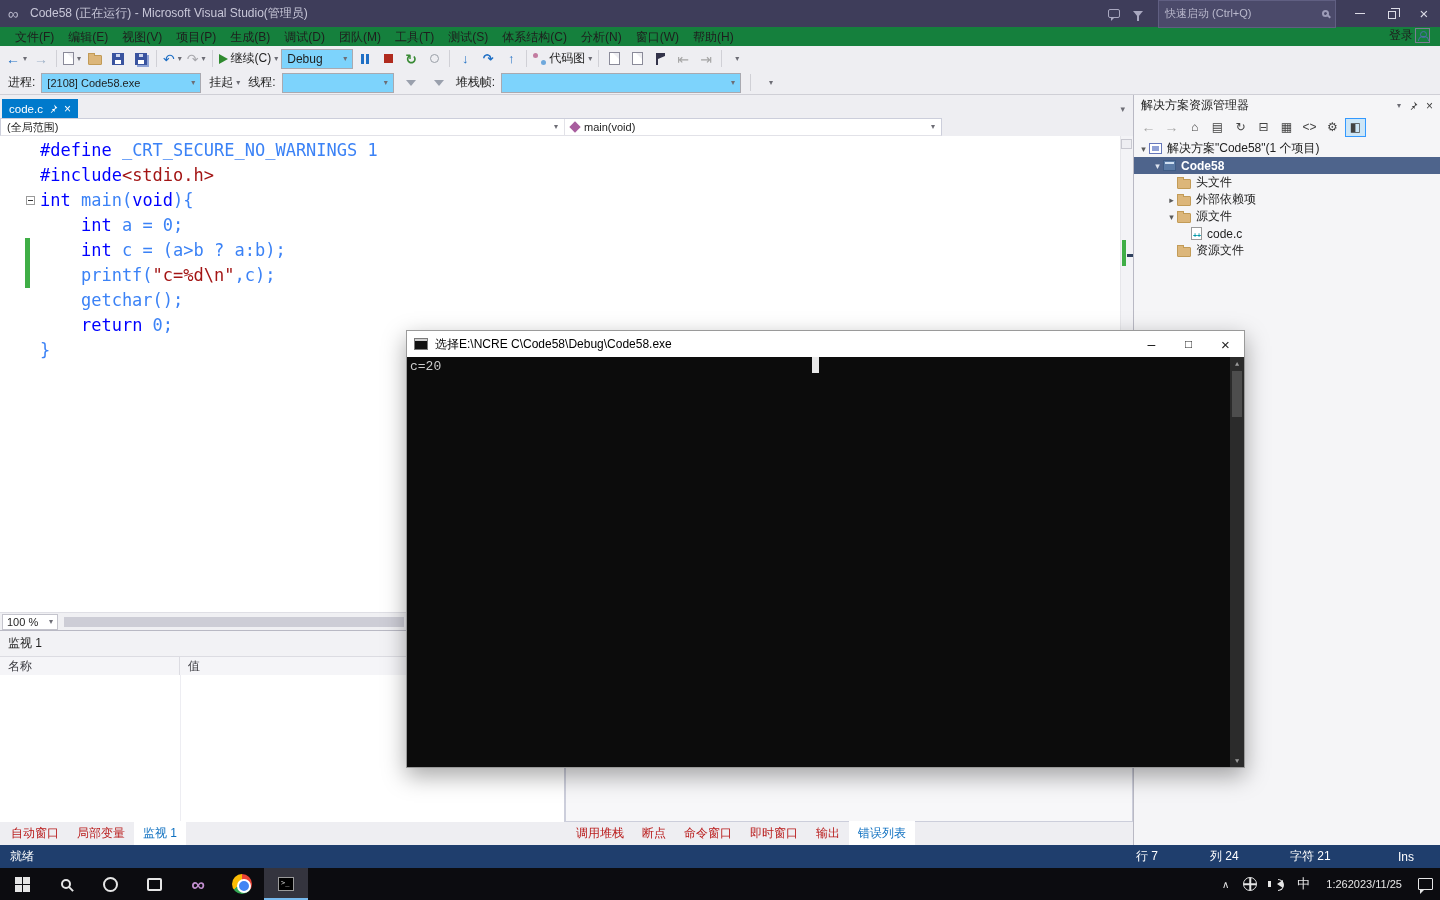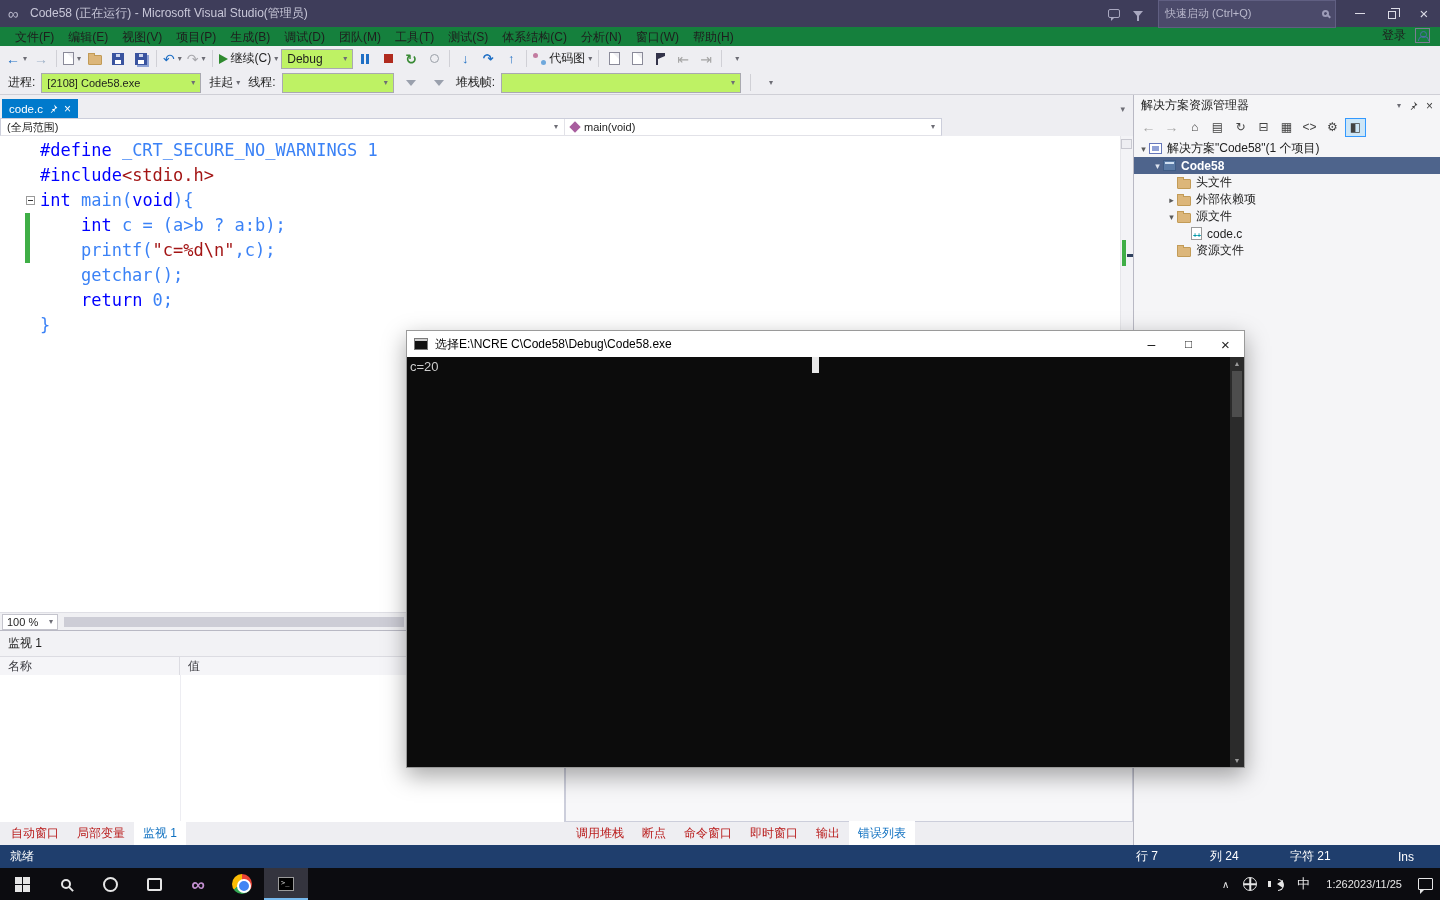--- a/index.html
+++ b/index.html
@@ -23,21 +23,21 @@
   .win-btn{width:32px;height:100%;display:flex;align-items:center;justify-content:center;color:#dcdce6}
   .wc-min{width:10px;height:1px;background:#dcdce6;display:block}
   .wc-restore{width:8px;height:8px;border:1px solid #dcdce6;position:relative;display:block;margin-top:2px}
   .wc-restore::before{content:'';position:absolute;left:2px;top:-4px;width:8px;height:8px;border:1px solid #dcdce6;border-left:none;border-bottom:none}
   .wc-close{font-size:15px;line-height:1}
 
   
   #menubar{position:absolute;left:0;top:27px;width:1440px;height:19px;background:#15803d;display:flex;align-items:flex-start;padding-left:8px}
   #menu-items{display:flex;align-items:center}
   .menu-item{padding:2px 7px;font-size:12px;white-space:nowrap}
-  #menubar-right{margin-left:auto;display:flex;align-items:center;gap:9px;padding-right:10px}
+  #menubar-right{margin-left:auto;display:flex;align-items:center;gap:2px;padding-right:10px}
   .avatar-icon{width:15px;height:15px;border:1px solid #7d7d94;position:relative}
   .avatar-icon::before{content:'';position:absolute;left:4px;top:2px;width:5px;height:5px;border-radius:50%;border:1px solid #4f6da8}
   .avatar-icon::after{content:'';position:absolute;left:2px;bottom:1px;width:9px;height:4px;border:1px solid #4f6da8;border-bottom:none;border-radius:5px 5px 0 0}
 
   
   #toolbar1{position:absolute;left:0;top:46px;width:1440px;height:25px;background:#eeeef2;display:flex;align-items:center;padding-left:4px;gap:1px}
   #toolbar2{position:absolute;left:0;top:71px;width:1440px;height:24px;background:#eeeef2;border-bottom:1px solid #cfcfd6;display:flex;align-items:center;padding-left:8px;gap:6px}
   .tb-btn{height:22px;min-width:22px;display:flex;align-items:center;justify-content:center;gap:3px;padding:0 2px}
   .tb-sep{width:1px;height:17px;background:#d0d0d6;margin:0 3px;flex:none}
   .caret{font-size:8px;color:#6d6d75;line-height:1}
@@ -62,21 +62,21 @@
   .pause-icon i{width:3px;height:10px;background:#1f6fc5;display:block}
   .stop-icon{width:9px;height:9px;background:#b02a1e}
   .circle-icon{width:9px;height:9px;border:1px solid #9aa0a8;border-radius:50%}
   .codemap-icon{width:13px;height:12px;position:relative}
   .codemap-icon::before{content:'';position:absolute;left:0;top:0;width:5px;height:5px;border-radius:50%;background:#c27ba0}
   .codemap-icon::after{content:'';position:absolute;right:0;bottom:0;width:5px;height:5px;border-radius:50%;background:#6fa8dc}
   .flag-icon{width:10px;height:12px;position:relative}
   .flag-icon::before{content:'';position:absolute;left:1px;top:0;width:1.5px;height:12px;background:#33334a}
   .flag-icon::after{content:'';position:absolute;left:2.5px;top:0;width:0;height:0;border-top:3.5px solid #33334a;border-bottom:3.5px solid transparent;border-left:7px solid #33334a}
   .tb-label{font-size:12px;white-space:nowrap}
-  .combo{height:20px;background:#bef264;border:1px solid #a9a9b0;display:flex;align-items:center;padding:0 5px;font-size:11px;gap:20px}
+  .combo{height:20px;background:#7dd3fc;border:1px solid #a9a9b0;display:flex;align-items:center;padding:0 5px;font-size:11px;gap:20px}
   .combo .caret{margin-left:auto}
   .combo-process{width:160px}
   .combo-debug{width:72px;font-size:12px}
   .combo-thread{width:112px}
   .combo-frame{width:240px}
   .funnel-gray{width:0;height:0;border-left:5px solid transparent;border-right:5px solid transparent;border-top:6px solid #9aa0ad}
 
   
   #tabstrip{position:absolute;left:0;top:99px;width:1133px;height:19px}
   .doc-tab{position:absolute;left:2px;top:0;height:19px;background:#007acc;color:#fff;display:flex;align-items:center;gap:6px;padding:0 7px;font-size:11.5px}
@@ -196,21 +196,21 @@
   #console{position:absolute;left:406px;top:330px;width:839px;height:438px;background:#0c0c0c;border:1px solid #9a9a9a;box-shadow:0 8px 22px rgba(0,0,0,.35);z-index:60}
   #console-titlebar{height:26px;background:#fff;display:flex;align-items:center;padding-left:7px;gap:7px}
   .conhost-icon{width:14px;height:12px;background:#111;border:1px solid #7a7a7a;position:relative;flex:none}
   .conhost-icon::after{content:'';position:absolute;left:0;top:0;right:0;height:2px;background:#cfcfcf}
   #console-title{font-size:12px;color:#000;white-space:nowrap}
   #console-buttons{margin-left:auto;display:flex;height:100%}
   .console-btn{width:37px;height:100%;display:flex;align-items:center;justify-content:center;color:#222}
   .cb-min{font-size:14px}
   .cb-max{font-size:12px}
   .cb-close{font-size:15px}
-  #console-body{position:absolute;left:0;top:26px;right:0;bottom:0;font-family:Liberation Sans, sans-serif;font-size:13px;color:#ccc}
+  #console-body{position:absolute;left:0;top:26px;right:0;bottom:0;font-family:Liberation Mono, monospace;font-size:13px;color:#ccc}
   #console-output{position:absolute;left:3px;top:2px}
   #console-cursor{position:absolute;left:405px;top:0;width:7px;height:16px;background:#e8e8e8}
   #console-scrollbar{position:absolute;right:0;top:0;bottom:0;width:14px;background:#2b2b2b;display:flex;flex-direction:column;align-items:center}
   .cs-arrow{height:13px;display:flex;align-items:center;justify-content:center;font-size:7px;color:#9a9a9a;width:100%}
   .cs-arrow.down{margin-top:auto}
   .cs-thumb{width:10px;height:46px;background:#4d4d4d;margin-top:1px}
 </style>
 </head>
 <body>
 
@@ -407,20 +407,21 @@
     <span>main(void)</span>
     <span class="caret">▾</span>
   </div>
 </div>
 
 <div id="editor">
   <div id="code">
       <div class="code-line"><span class="tok-kw">#define</span><span class="tok-pl"> _CRT_SECURE_NO_WARNINGS 1</span></div>
       <div class="code-line"><span class="tok-kw">#include</span><span class="tok-str">&lt;stdio.h&gt;</span></div>
       <div class="code-line"><span class="fold-marker"></span><span class="tok-kw">int</span><span class="tok-pl"> main(</span><span class="tok-kw">void</span><span class="tok-pl">){</span></div>
+      <div class="code-line"><span class="tok-pl">    </span><span class="tok-kw">int</span><span class="tok-pl"> a = 0;</span></div>
       <div class="code-line changed"><span class="tok-pl">    </span><span class="tok-kw">int</span><span class="tok-pl"> c = (a&gt;b ? a:b);</span></div>
       <div class="code-line changed current"><span class="tok-pl">    printf(</span><span class="tok-str">"c=%d\n"</span><span class="tok-pl">,c);</span></div>
       <div class="code-line"><span class="tok-pl">    getchar();</span></div>
       <div class="code-line"><span class="tok-pl">    </span><span class="tok-kw">return</span><span class="tok-pl"> 0;</span></div>
       <div class="code-line"><span class="tok-pl">}</span></div>
     </div>
   <div id="editor-vscroll">
     <span class="splitter-grip"></span>
     <span class="vs-mark-green"></span>
     <span class="vs-mark-caret"></span>

